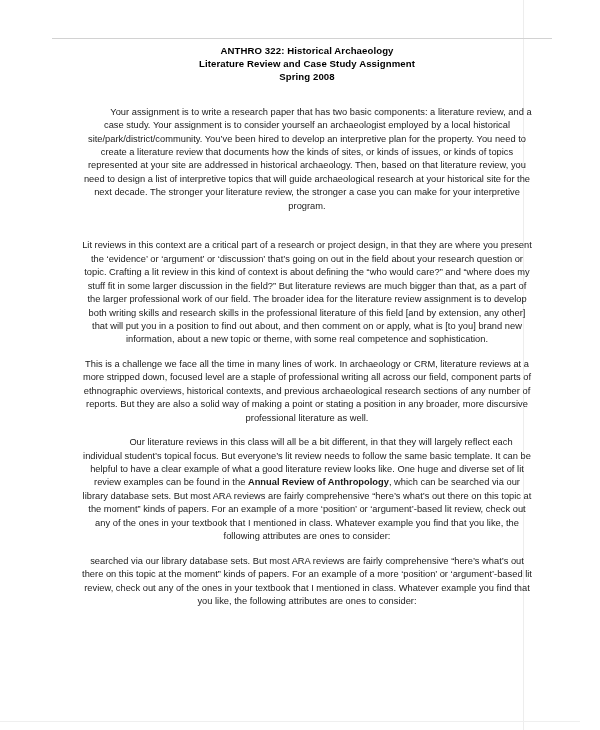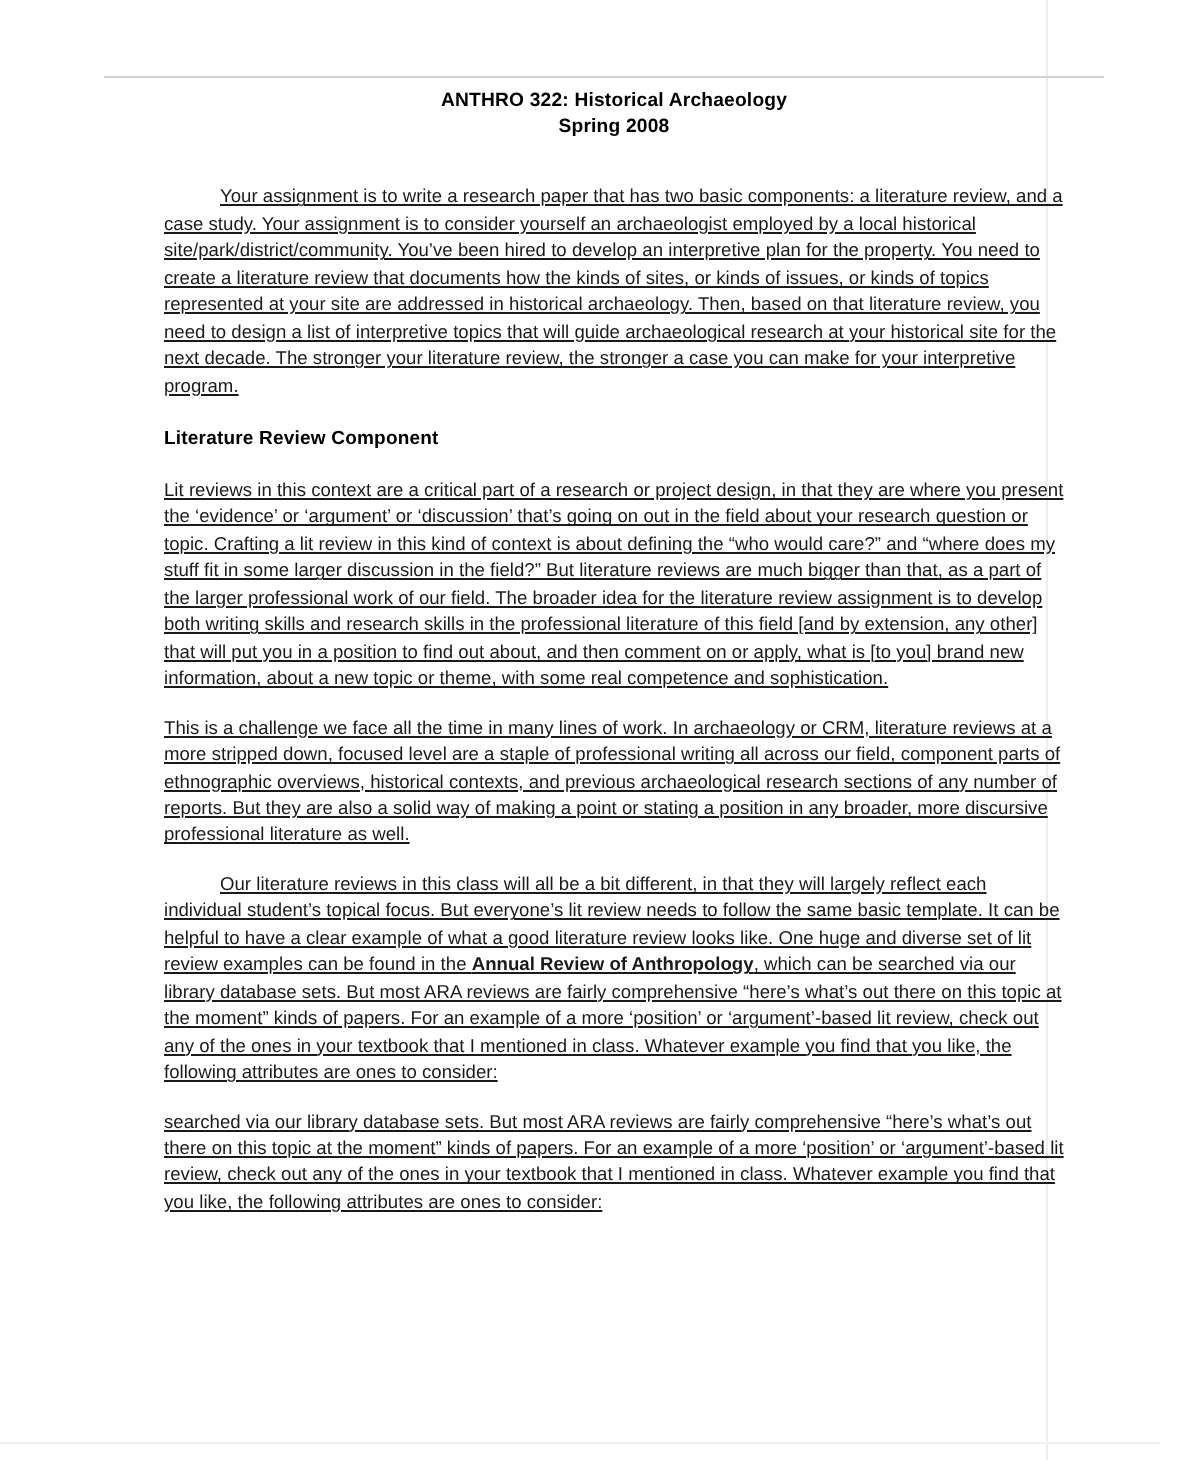--- a/index.html
+++ b/index.html
@@ -60,24 +60,23 @@
     margin-bottom: 0;
   }
   .doc-header .hline {
     display: block;
     white-space: nowrap;
   }
   p.body {
     font-size: 9.3px;
     line-height: 13.45px;
     color: #1a1a1a;
-    text-align: left;
+    text-align: center;
     margin: 0;
     letter-spacing: 0.01px;
-    text-decoration: underline;
   }
   .spacer-lg { height: 22px; }
   .spacer-md { height: 13px; }
   .spacer-sm { height: 11px; }
   .indent-lead { display: inline-block; width: 28px; }
   h2.section-heading {
     font-size: 9.5px;
     line-height: 13px;
     font-weight: bold;
     color: #000000;
@@ -92,30 +91,30 @@
 <div class="page">
 
   <div class="page-edge-right"></div>
   <div class="page-edge-bottom"></div>
   <div class="top-rule"></div>
 
   <div class="content">
 
     <div class="doc-header">
       <span class="hline">ANTHRO 322: Historical Archaeology</span>
+      <span class="hline">Literature Review and Case Study Assignment</span>
       <span class="hline">Spring 2008</span>
     </div>
 
     <div class="spacer-lg"></div>
 
     <p class="body"><span class="indent-lead"></span><span>Your assignment is to write a research paper that has two basic components: a literature review, and a case study.  Your assignment is to consider yourself an archaeologist employed by a local historical site/park/district/community.  You’ve been hired to develop an interpretive plan for the property. You need to create a literature review that documents how the kinds of sites, or kinds of issues, or kinds of topics represented at your site are addressed in historical archaeology.  Then, based on that literature review, you need to design a list of interpretive topics that will guide archaeological research at your historical site for the next decade. The stronger your literature review, the stronger a case you can make for your interpretive program.</span></p>
 
     <div class="spacer-md"></div>
 
-    <h2 class="section-heading">Literature Review Component</h2>
 
     <div class="spacer-md"></div>
 
     <p class="body">Lit reviews in this context are a critical part of a research or project design, in that they are where you present the ‘evidence’ or ‘argument’ or ‘discussion’ that’s going on out in the field about your research question or topic.  Crafting a lit review in this kind of context is about defining the “who would care?” and “where does my stuff fit in some larger discussion in the field?”  But literature reviews are much bigger than that, as a part of the larger professional work of our field.  The broader idea for the literature review assignment is to develop both writing skills and research skills in the professional literature of this field [and by extension, any other] that will put you in a position to find out about, and then comment on or apply, what is [to you] brand new information, about a new topic or theme, with some real competence and sophistication.</p>
 
     <div class="spacer-sm"></div>
 
     <p class="body">This is a challenge we face all the time in many lines of work.  In archaeology or CRM, literature reviews at a more stripped down, focused level are a staple of professional writing all across our field, component parts of ethnographic overviews, historical contexts, and previous archaeological research sections of any number of reports.  But they are also a solid way of making a point or stating a position in any broader, more discursive professional literature as well.</p>
 
     <div class="spacer-sm"></div>

